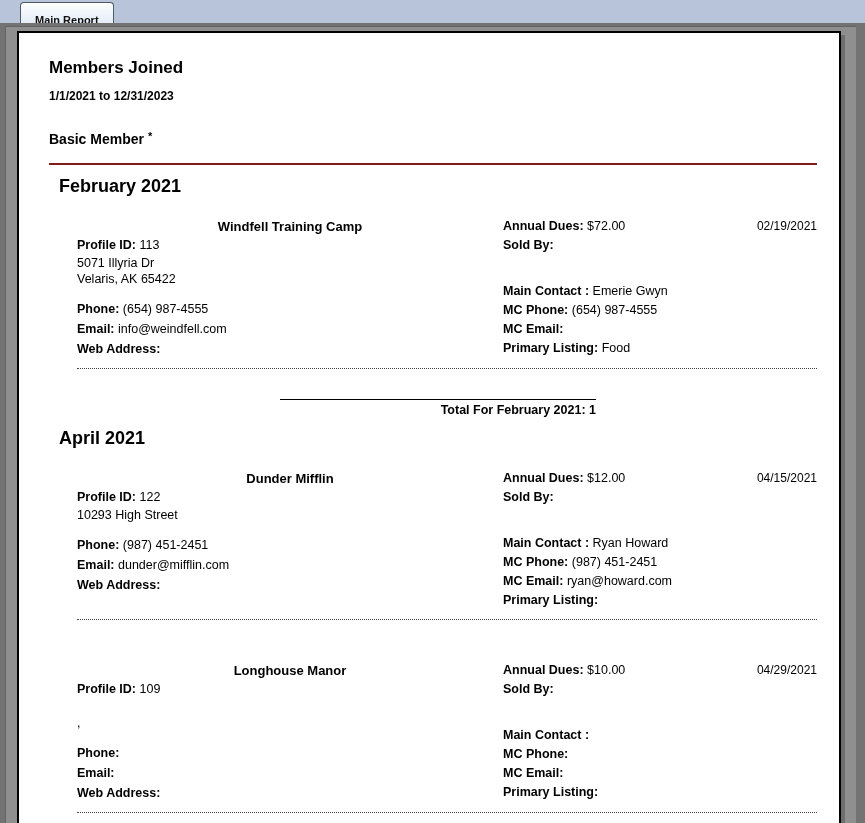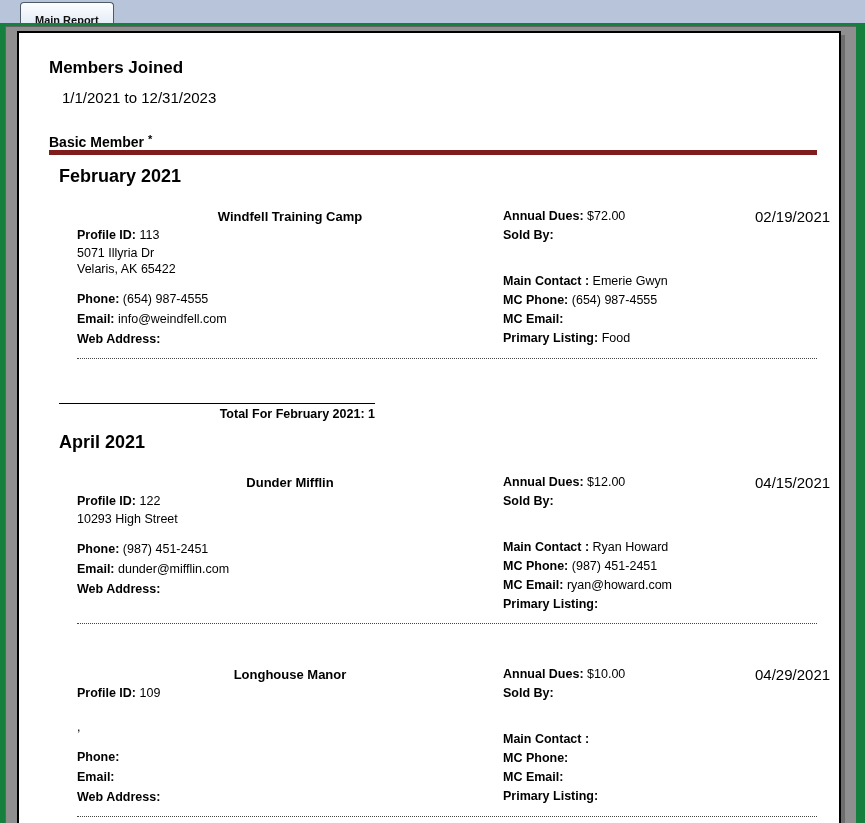--- a/index.html
+++ b/index.html
@@ -15,58 +15,58 @@
     padding:0 14px; box-sizing:border-box;
     display:flex; align-items:center; justify-content:center;
     background:linear-gradient(to bottom, #fdfeff 0%, #eaf1f9 45%, #d6e2f0 100%);
     border:1px solid #4e5a66; border-bottom:none;
     border-radius:4px 4px 0 0;
     font-size:11px; font-weight:bold; color:#111;
   }
   
   .viewer {
     position:absolute; top:23px; left:0; right:0; bottom:0;
-    background:#15803d; padding:3px 9px 0 5px; box-sizing:border-box;
+    background:#737373; padding:3px 9px 0 5px; box-sizing:border-box;
   }
   .canvas {
     width:100%; height:100%; background:#8f8f8f;
     padding:5px 0 0 12px; box-sizing:border-box;
     box-shadow: inset 1px 1px 0 rgba(55,55,55,0.5);
   }
   .page {
     width:824px; height:880px; background:#ffffff;
     border:2px solid #000; box-sizing:border-box;
     box-shadow: 4px 4px 0 #6e6e6e;
     padding:25px 22px 0 30px;
   }
   
   .report-title { font-size:17px; font-weight:bold; margin:0 0 11px 0; }
-  .date-range  { font-size:15px; font-weight:normal;margin-left:13px; }
+  .date-range  { font-size:12px; font-weight:bold; }
   .section-header {
     font-size:14px; font-weight:bold; margin:27px 0 0 0;
-    padding-bottom:0; border-bottom:5px solid #7f1d1d;
+    padding-bottom:16px; border-bottom:2px solid #7f1d1d;
   }
   .section-header .ast { font-size:11px; vertical-align:4px; margin-left:4px; font-weight:bold; }
   .month-group { margin-left:10px; }
   .month-header { font-size:18px; font-weight:bold; margin:11px 0 0 0; }
   .member {
     display:grid; grid-template-columns:1fr 252px 62px;
     margin:20px 0 0 18px;
   }
   .dotted + .member { margin-top:41px; }
   .line  { font-size:12.5px; line-height:19px; min-height:19px; }
   .addr  { line-height:16px; min-height:16px; }
   .tall  { line-height:20px; min-height:20px; }
   .name  { font-weight:bold; font-size:13px;text-align:center; }
   .lbl   { font-weight:bold; }
   .sp-l  { height:12px; }
   .sp-r  { height:27px; }
-  .col-date { font-size:15px; line-height:19px; }
+  .col-date { text-align:right; font-size:12px; line-height:19px; }
   .dotted { border-bottom:1px dotted #444; margin:9px 0 0 18px; }
-  .total-row { display:flex; justify-content:flex-start; margin-top:44px; }
+  .total-row { display:flex; justify-content:center; margin-top:30px; }
   .total-box {
     width:316px; border-top:1.5px solid #000; padding-top:3px;
     text-align:right; font-weight:bold; font-size:12.5px;
   }
 </style>
 </head>
 <body>
 
 <div id="app">
 

